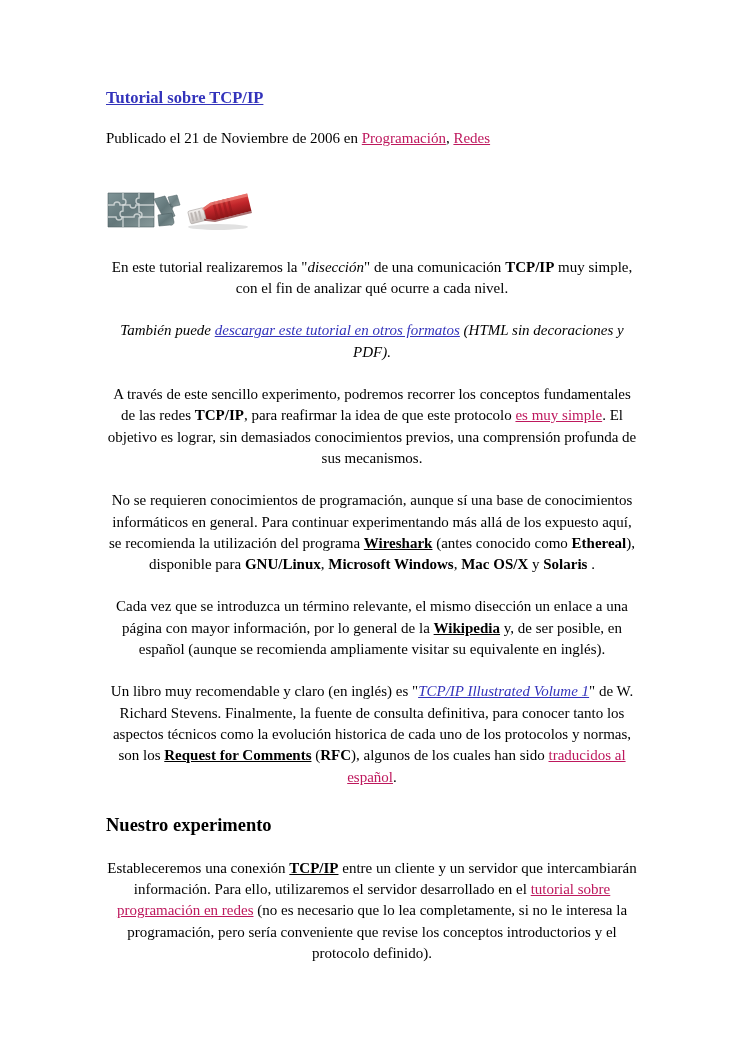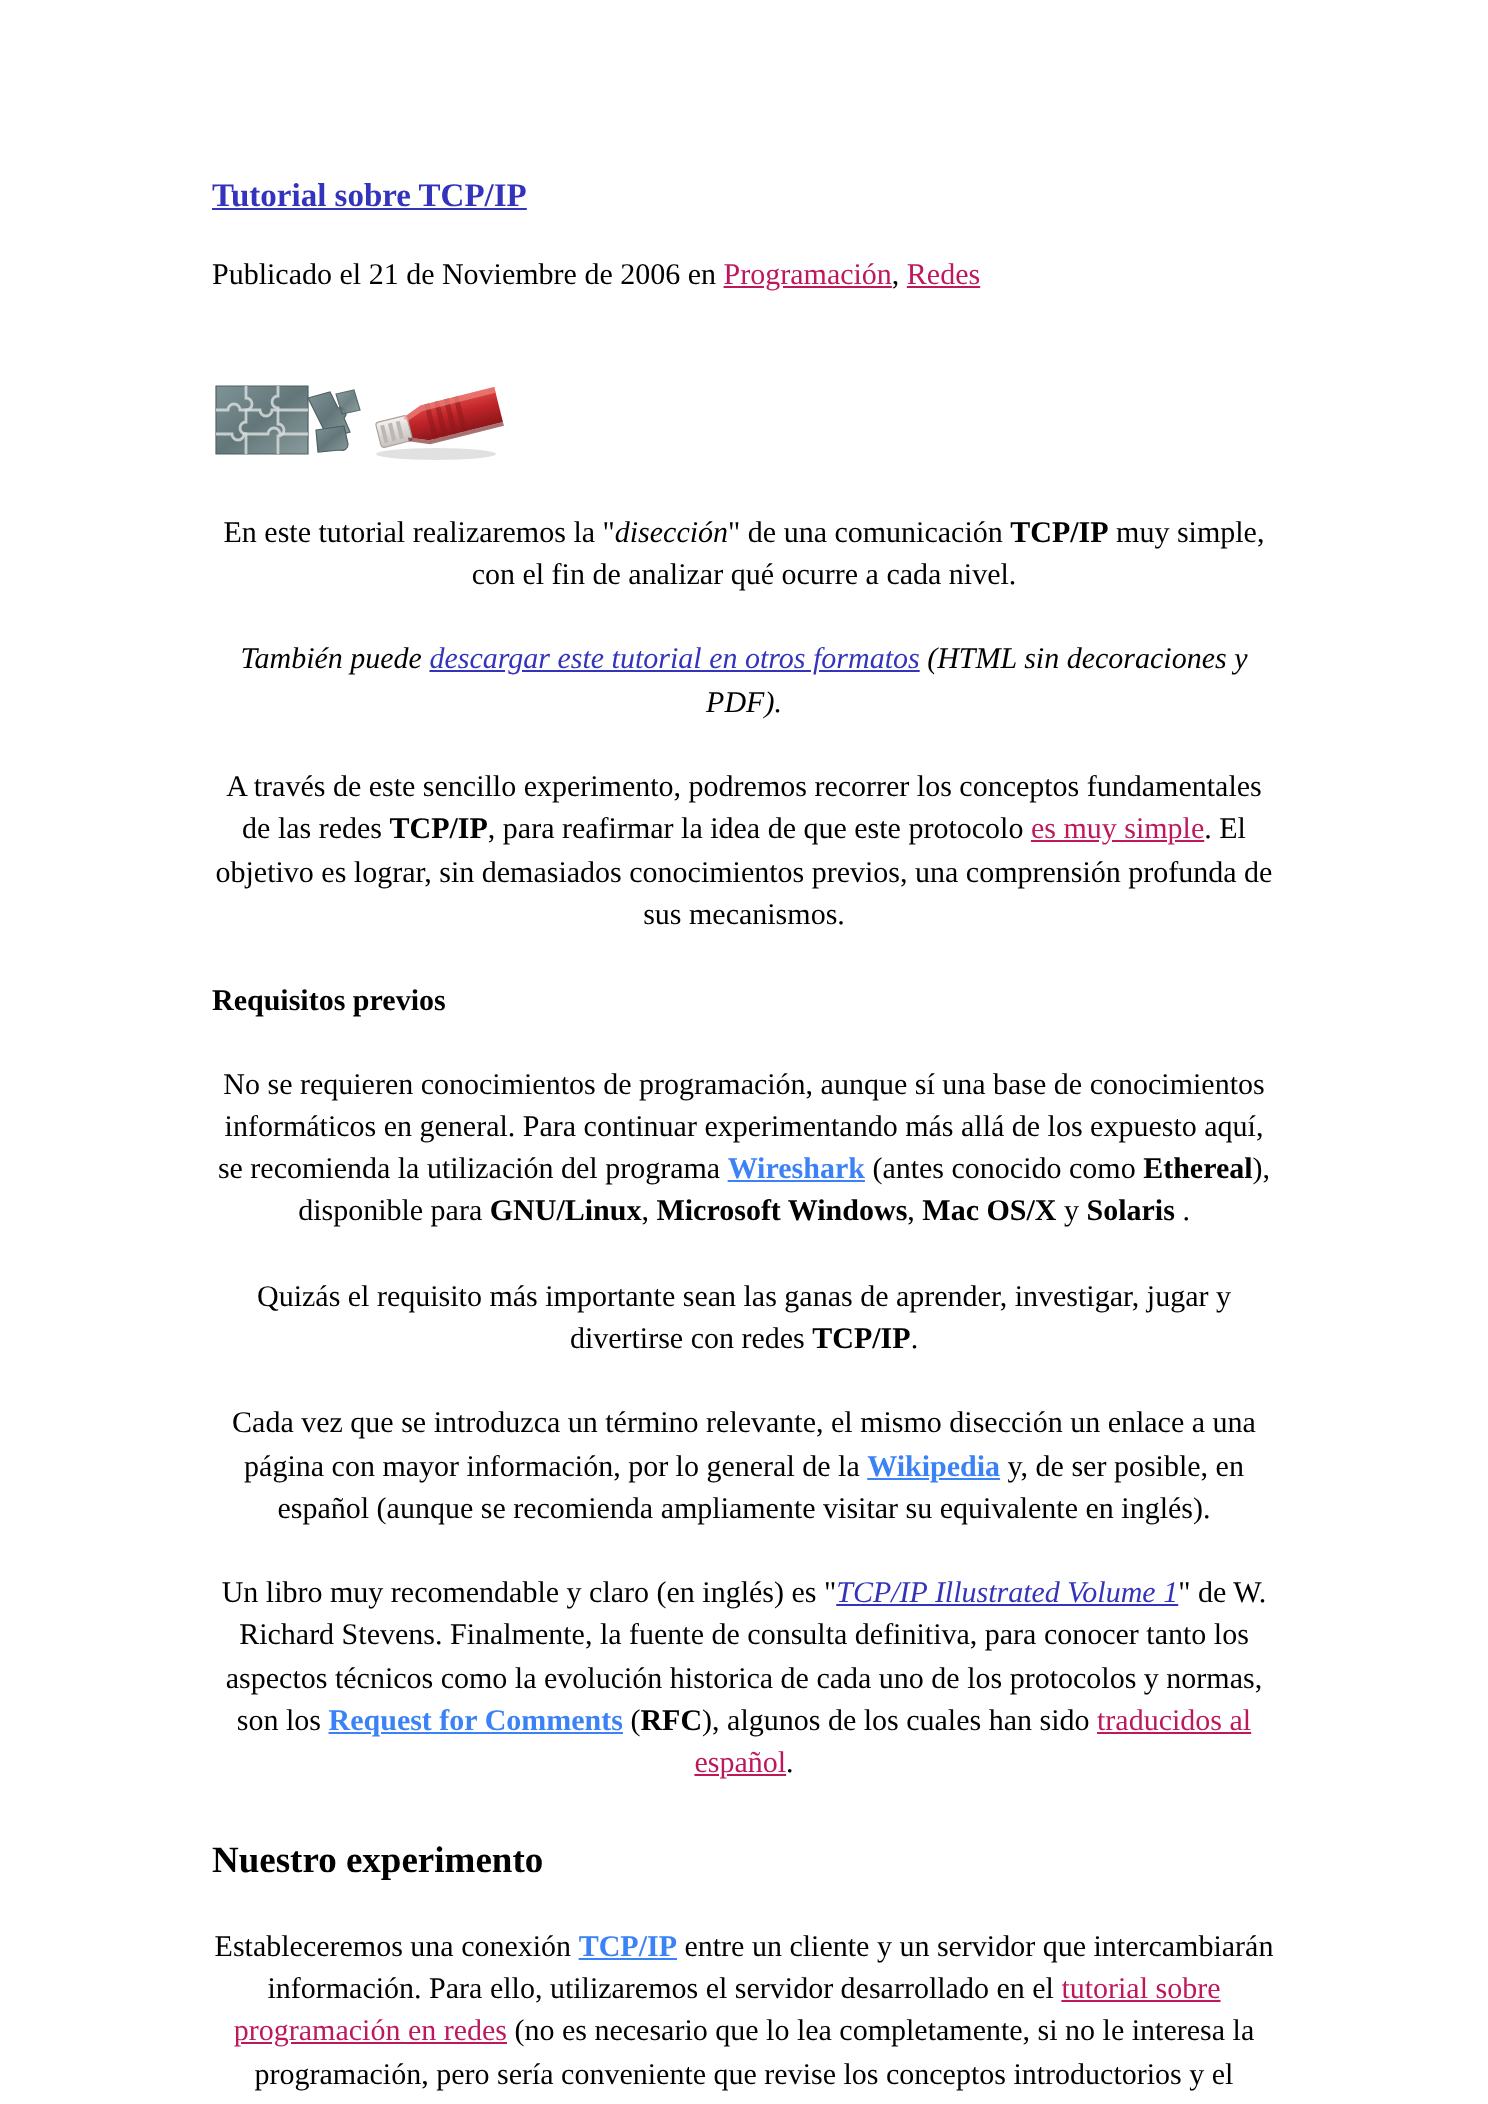--- a/index.html
+++ b/index.html
@@ -73,21 +73,21 @@
   h2.sectionhead {
     font-size: 18.5px;
     font-weight: bold;
     line-height: 1.3;
     margin: 25px 0 0 0;
   }
   b, strong { font-weight: bold; }
   i, em { font-style: italic; }
   .b-link {
     font-weight: bold;
-    color: #3b82f6;
+    color: #000000;
     text-decoration: underline;
     cursor: pointer;
   }
   .i-link {
     font-style: italic;
     color: #3333bb;
     text-decoration: underline;
     cursor: pointer;
   }
 </style>
@@ -151,25 +151,23 @@
         <ellipse cx="112" cy="42" rx="30" ry="3" fill="#9b9b9b" opacity="0.3"></ellipse>
       </svg>
     </div>
 
     <p class="body first"><span>En este tutorial realizaremos la "</span><i>disección</i><span>" de una comunicación </span><b>TCP/IP</b><span> muy simple, con el fin de analizar qué ocurre a cada nivel.</span></p>
 
     <p class="body italic"><span>También puede </span><span class="i-link">descargar este tutorial en otros formatos</span><span> (HTML sin decoraciones y PDF).</span></p>
 
     <p class="body"><span>A través de este sencillo experimento, podremos recorrer los conceptos fundamentales de las redes </span><b>TCP/IP</b><span>, para reafirmar la idea de que este protocolo </span><span class="link">es muy simple</span><span>. El objetivo es lograr, sin demasiados conocimientos previos, una comprensión profunda de sus mecanismos.</span></p>
 
-    <h3 class="subhead">Requisitos previos</h3>
 
     <p class="body"><span>No se requieren conocimientos de programación, aunque sí una base de conocimientos informáticos en general. Para continuar experimentando más allá de los expuesto aquí, se recomienda la utilización del programa </span><span class="b-link">Wireshark</span><span> (antes conocido como </span><b>Ethereal</b><span>), disponible para </span><b>GNU/Linux</b><span>, </span><b>Microsoft Windows</b><span>, </span><b>Mac OS/X</b><span> y </span><b>Solaris</b><span> .</span></p>
 
-    <p class="body"><span>Quizás el requisito más importante sean las ganas de aprender, investigar, jugar y divertirse con redes </span><b>TCP/IP</b><span>.</span></p>
 
 
     <p class="body"><span>Cada vez que se introduzca un término relevante, el mismo disección un enlace a una página con mayor información, por lo general de la </span><span class="b-link">Wikipedia</span><span> y, de ser posible, en español (aunque se recomienda ampliamente visitar su equivalente en inglés).</span></p>
 
     <p class="body"><span>Un libro muy recomendable y claro (en inglés) es "</span><span class="i-link">TCP/IP Illustrated Volume 1</span><span>" de W. Richard Stevens. Finalmente, la fuente de consulta definitiva, para conocer tanto los aspectos técnicos como la evolución historica de cada uno de los protocolos y normas, son los </span><span class="b-link">Request for Comments</span><span> (</span><b>RFC</b><span>), algunos de los cuales han sido </span><span class="link">traducidos al español</span><span>.</span></p>
 
     <h2 class="sectionhead">Nuestro experimento</h2>
 
     <p class="body"><span>Estableceremos una conexión </span><span class="b-link">TCP/IP</span><span> entre un cliente y un servidor que intercambiarán información. Para ello, utilizaremos el servidor desarrollado en el </span><span class="link">tutorial sobre programación en redes</span><span> (no es necesario que lo lea completamente, si no le interesa la programación, pero sería conveniente que revise los conceptos introductorios y el protocolo definido).</span></p>
 

